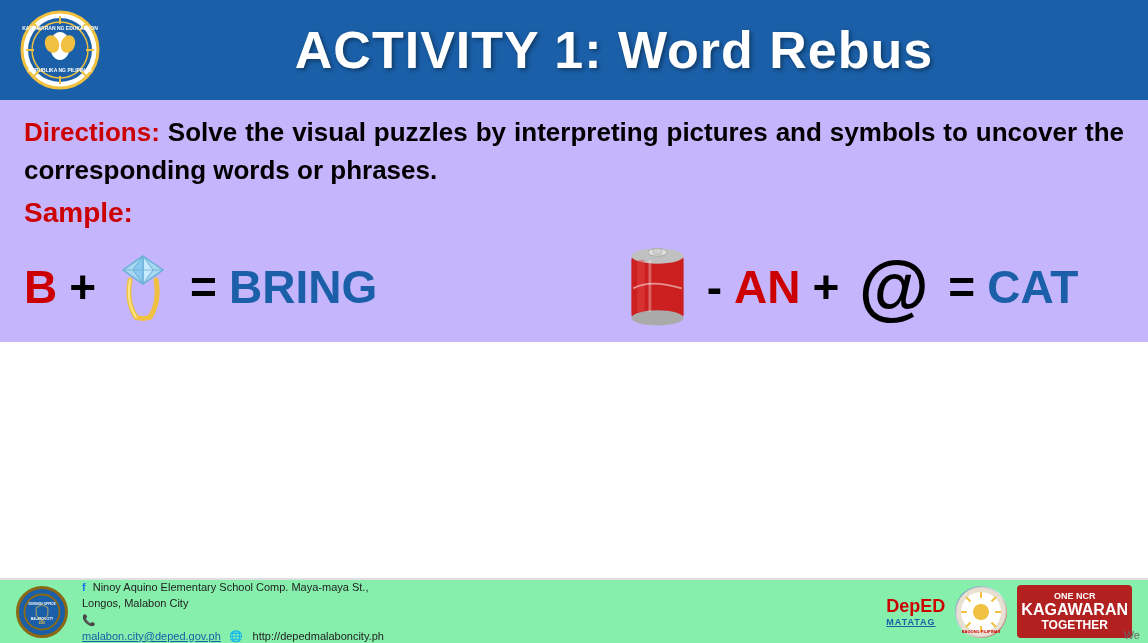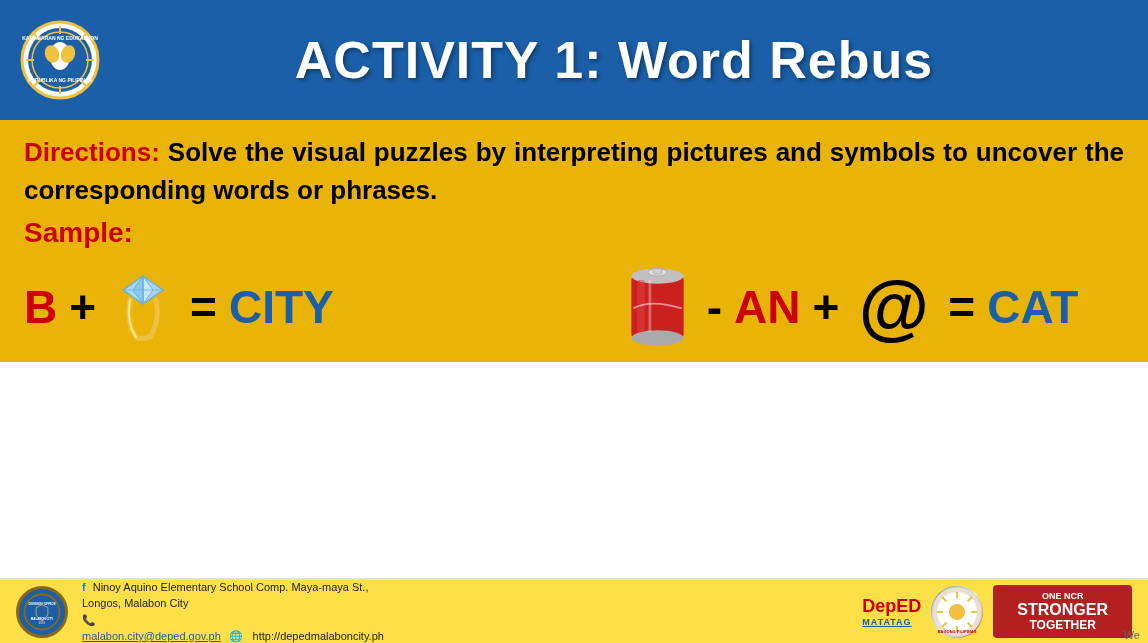--- a/index.html
+++ b/index.html
@@ -10,41 +10,41 @@
       font-family: Arial, sans-serif;
       overflow: hidden;
     }
 
     
     .header {
       background: #1a5fa8;
       display: flex;
       align-items: center;
       padding: 8px 20px;
-      height: 120px;
+      height: 100px;
     }
     .header-logo {
       width: 80px;
       height: 80px;
       flex-shrink: 0;
     }
     .header-title {
       flex: 1;
       text-align: center;
       color: #fff;
       font-size: 52px;
       font-weight: 900;
       letter-spacing: 1px;
       text-shadow: 2px 2px 4px rgba(0,0,0,0.4);
     }
 
     
     .main-content {
       padding: 14px 24px 8px 24px;
-      background: #eab308;
+      background: #c4b5fd;
     }
 
     .directions-text {
       font-size: 26px;
       font-weight: bold;
       line-height: 1.45;
       color: #000;
       text-align: justify;
     }
     .directions-label {
@@ -127,21 +127,21 @@
       color: #000;
       font-weight: 900;
       line-height: 1;
       display: flex;
       align-items: center;
       justify-content: center;
     }
 
     
     .footer {
-      background: #fde047;
+      background: #86efac;
       border-top: 2px solid #e0e0e0;
       display: flex;
       align-items: center;
       padding: 6px 16px;
       height: 65px;
       gap: 14px;
       position: absolute;
       bottom: 0;
       left: 0;
       right: 0;
@@ -288,21 +288,21 @@
         <line x1="35" y1="4" x2="35" y2="32" stroke="#6ab0d8" stroke-width="0.8"></line>
         <line x1="15" y1="18" x2="55" y2="18" stroke="#6ab0d8" stroke-width="0.8"></line>
 
         <path d="M22,28 Q18,50 28,65" fill="none" stroke="#f0c040" stroke-width="5" stroke-linecap="round"></path>
         <path d="M48,28 Q52,50 42,65" fill="none" stroke="#f0c040" stroke-width="5" stroke-linecap="round"></path>
         <path d="M28,65 Q35,68 42,65" fill="none" stroke="#f0c040" stroke-width="5" stroke-linecap="round"></path>
 
         <path d="M22,28 Q18,50 28,65" fill="none" stroke="#fde88a" stroke-width="2" stroke-linecap="round"></path>
       </svg>
       <span class="rebus-equals">=</span>
-      <span class="rebus-answer">CITY</span>
+      <span class="rebus-answer">BRING</span>
     </div>
 
     <div class="sample-right">
 
       <svg class="can-icon" viewBox="0 0 75 100">
 
         <rect x="10" y="18" width="55" height="65" fill="#cc2020" rx="4"></rect>
 
         <ellipse cx="37.5" cy="18" rx="27.5" ry="8" fill="#c0c0c0"></ellipse>
 
@@ -383,23 +383,23 @@
           <line x1="40" y1="26" x2="46" y2="26"></line>
           <line x1="11" y1="11" x2="15.5" y2="15.5"></line>
           <line x1="36.5" y1="36.5" x2="41" y2="41"></line>
           <line x1="41" y1="11" x2="36.5" y2="15.5"></line>
           <line x1="11" y1="41" x2="15.5" y2="36.5"></line>
         </g>
         <text x="26" y="47" text-anchor="middle" font-size="4" fill="#cc0000" font-weight="bold">BAGONG PILIPINAS</text>
       </svg>
     </div>
 
-    <div style="display:flex;flex-direction:column;align-items:center;background:#b22020;padding:6px 24px;border-radius:4px;">
+    <div style="display:flex;flex-direction:column;align-items:center;background:#b22020;padding:6px 4px;border-radius:4px;">
       <span style="color:#fff;font-size:9px;font-weight:bold;">ONE NCR</span>
-      <span style="color:#fff;font-size:16px;font-weight:900;line-height:1.1;">STRONGER</span>
+      <span style="color:#fff;font-size:16px;font-weight:900;line-height:1.1;">KAGAWARAN</span>
       <span style="color:#fff;font-size:12px;font-weight:900;line-height:1.1;">TOGETHER</span>
     </div>
 
   </div>
 
 </div>
 
 <div class="page-number">We</div>
 
 </body></html>

